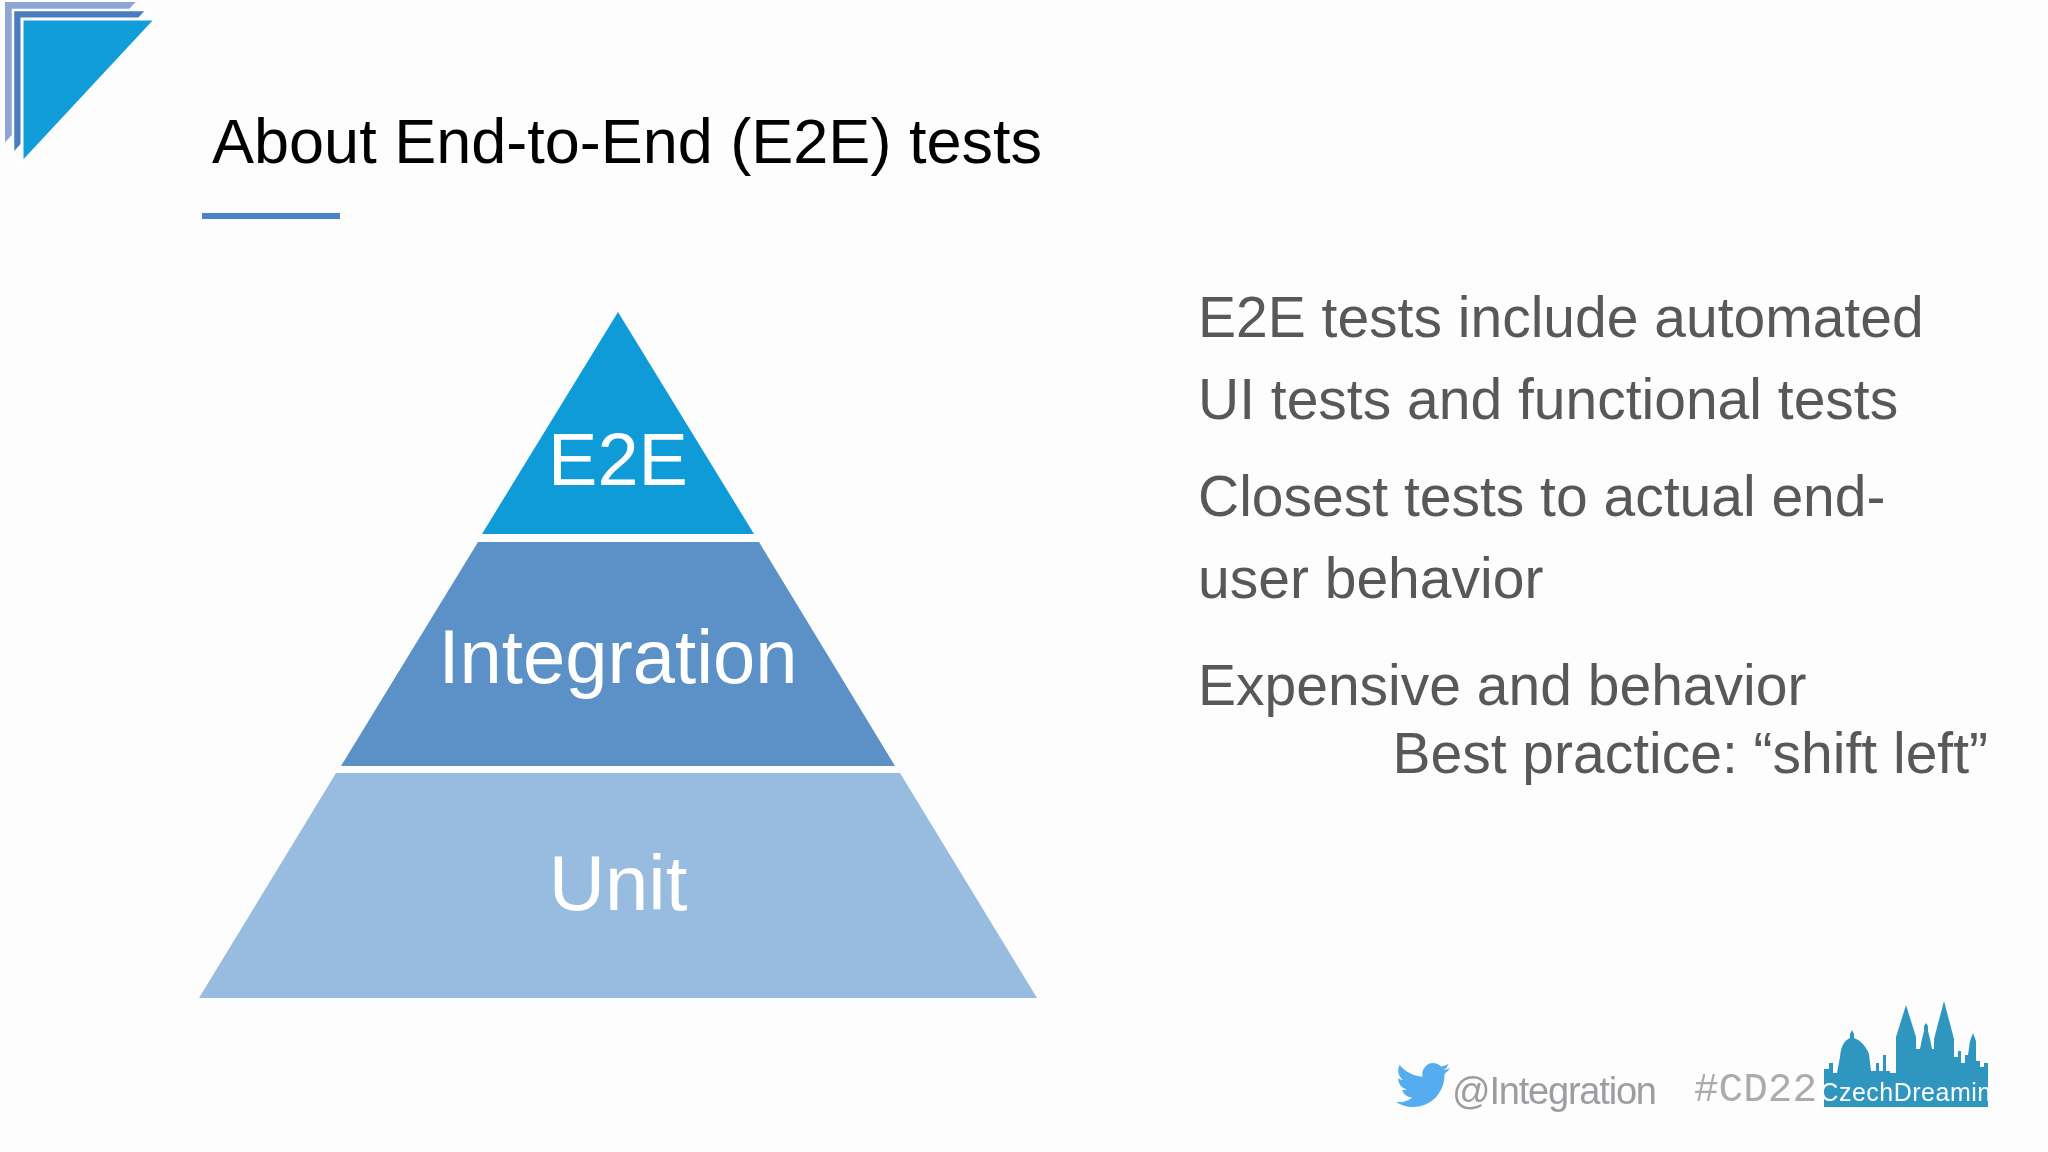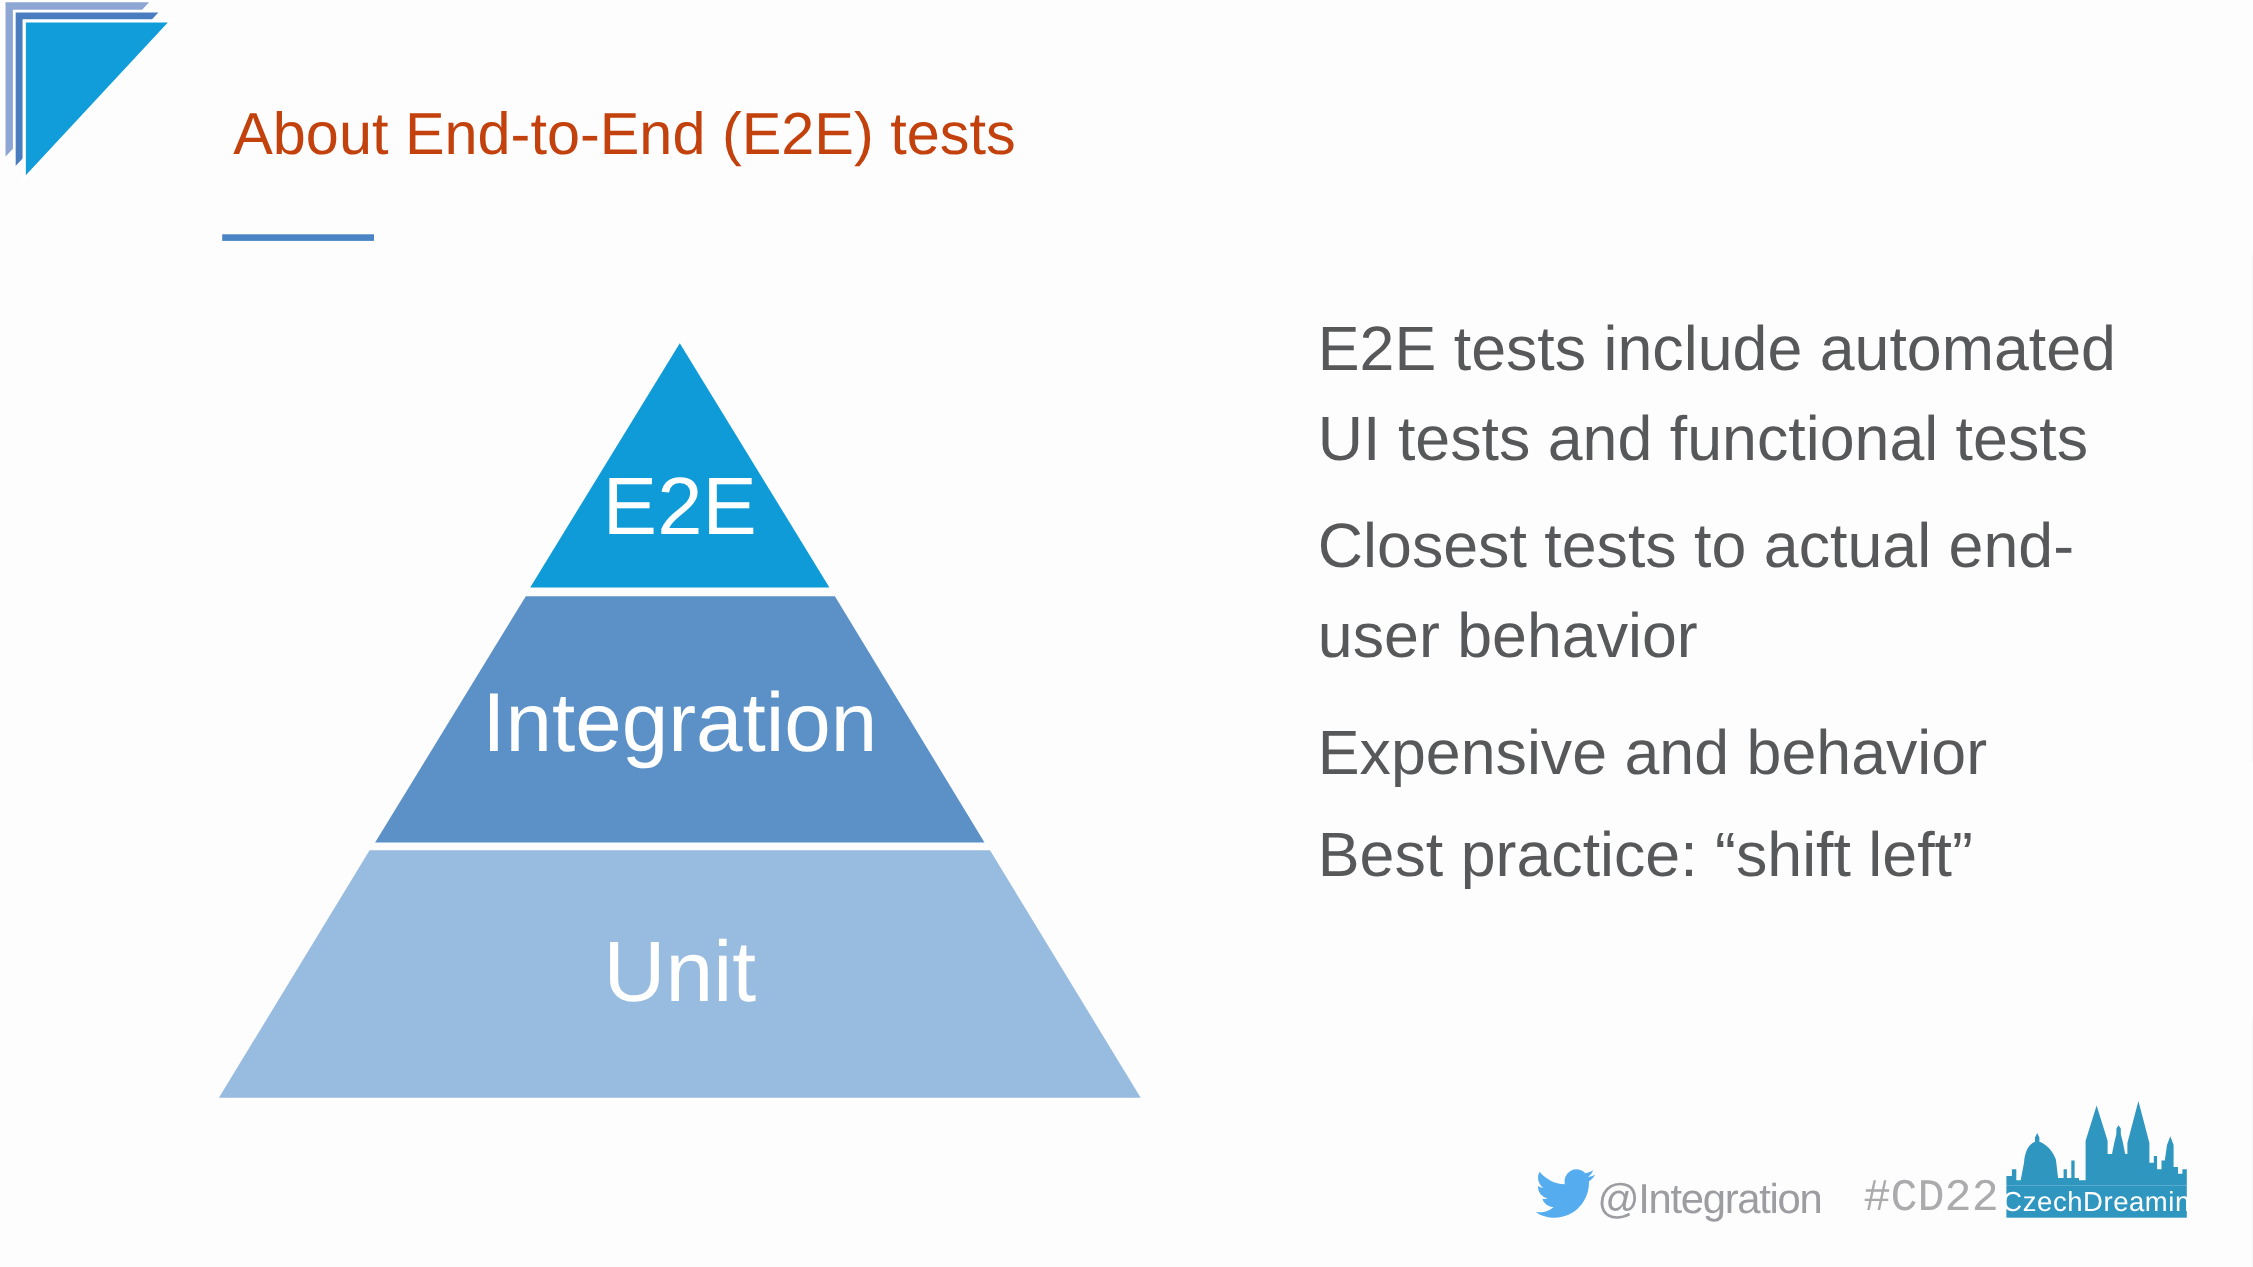--- a/index.html
+++ b/index.html
@@ -5,22 +5,22 @@
   html,body{margin:0;padding:0;background:#e8e8e8;}
   .slide{
     position:relative;
     width:2048px;height:1152px;
     background:#fdfdfe;
     overflow:hidden;
     font-family:"Liberation Sans",sans-serif;
   }
   .corner-logo{position:absolute;left:0;top:0;}
   .page-title{
-    position:absolute;left:212px;top:83px;
-    font-size:54px;line-height:78px;color:#c2410c;
+    position:absolute;left:212px;top:102px;
+    font-size:63px;line-height:78px;color:#000000;
     white-space:nowrap;
   }
   .title-underline{
     position:absolute;left:202px;top:213px;
     width:138px;height:6px;background:#4a84c4;
   }
   .pyramid-svg{position:absolute;left:0;top:0;}
   .pyramid-svg text{
     font-family:"Liberation Sans",sans-serif;
     fill:#ffffff;
@@ -30,21 +30,21 @@
   .pyr-label-integration{font-size:76px;}
   .pyr-label-unit{font-size:78px;}
   .bullet{
     position:absolute;left:1198px;width:790px;
     font-size:57px;line-height:82px;color:#57585a;
     white-space:pre-line;
   }
   .bullet-1{top:276px;}
   .bullet-2{top:455px;}
   .bullet-3{top:644px;}
-  .bullet-4{top:736px;}
+  .bullet-4{top:712px;text-align:right;}
   .twitter-icon{position:absolute;left:1396px;top:1058px;}
   .twitter-handle{
     position:absolute;left:1452px;top:1069px;
     font-size:38px;line-height:44px;letter-spacing:-1.2px;
     color:#9c9da0;white-space:nowrap;
   }
   .event-hashtag{
     position:absolute;left:1694px;top:1068px;
     font-family:Liberation Mono, monospace;
     font-size:41px;line-height:44px;

